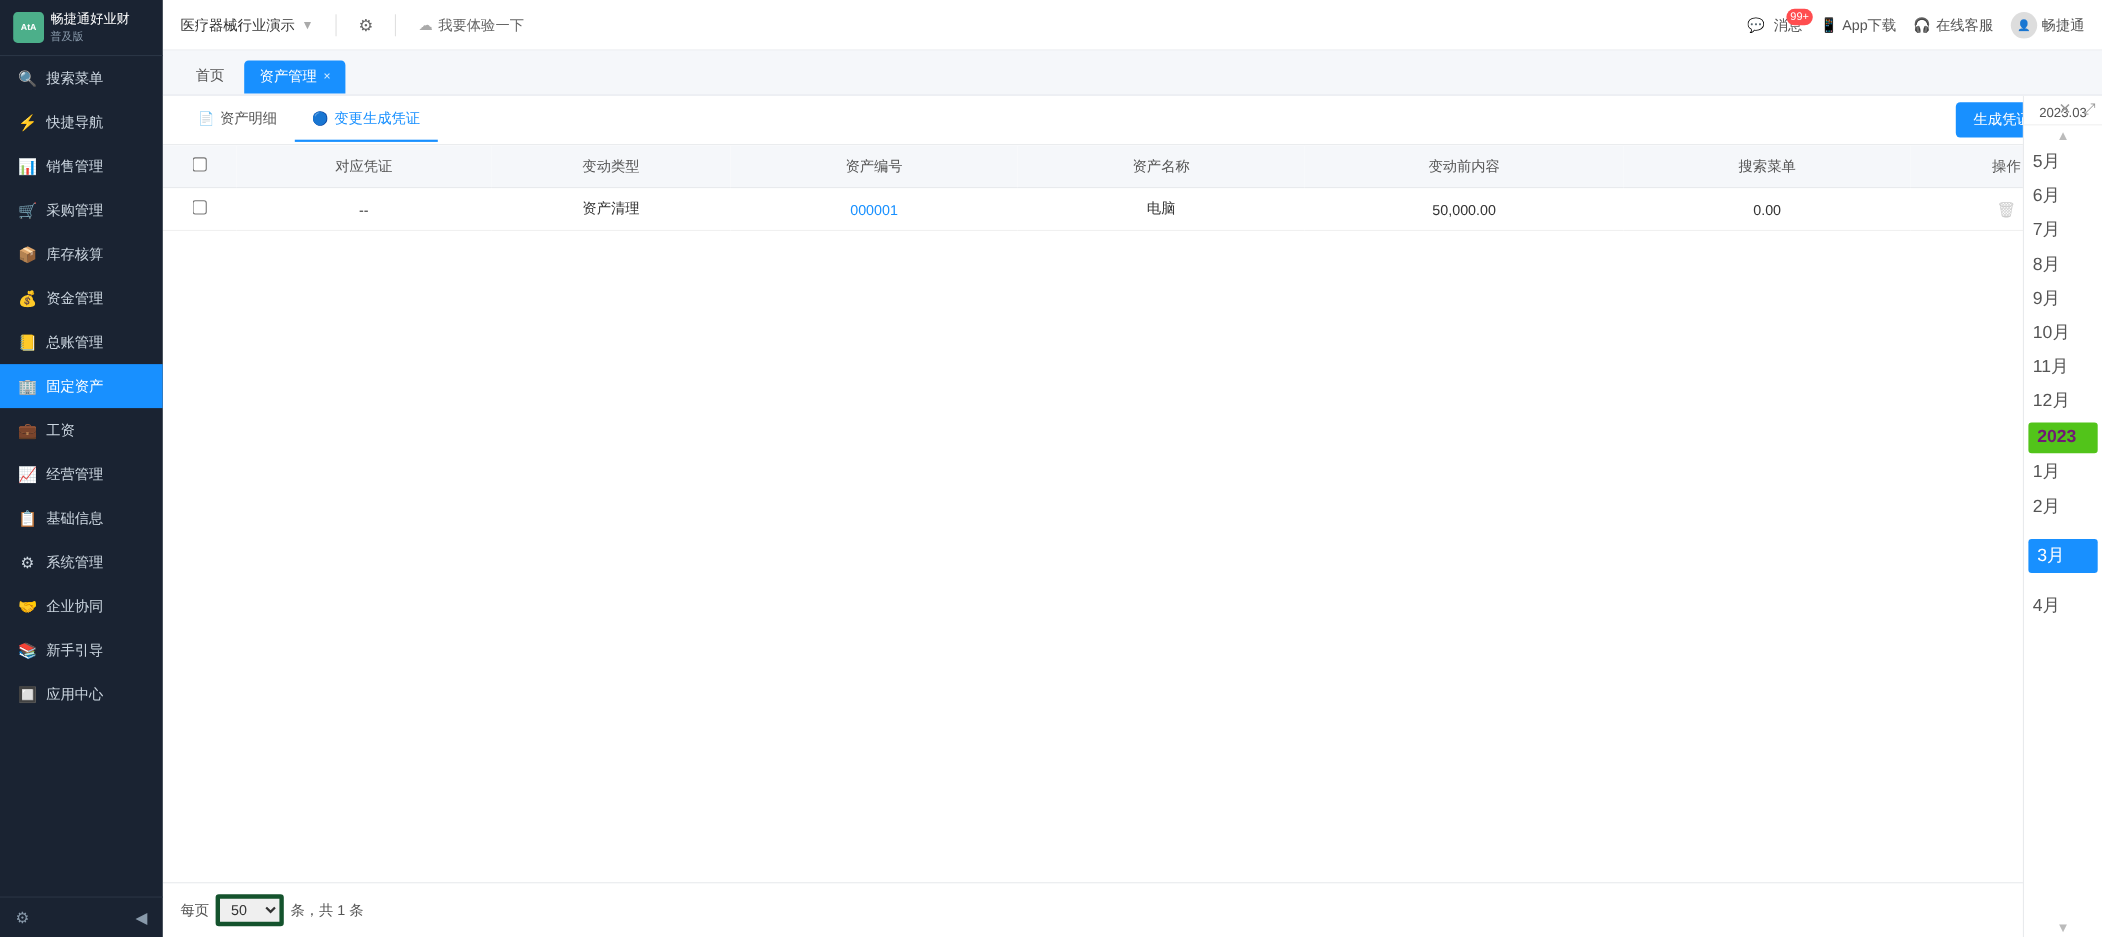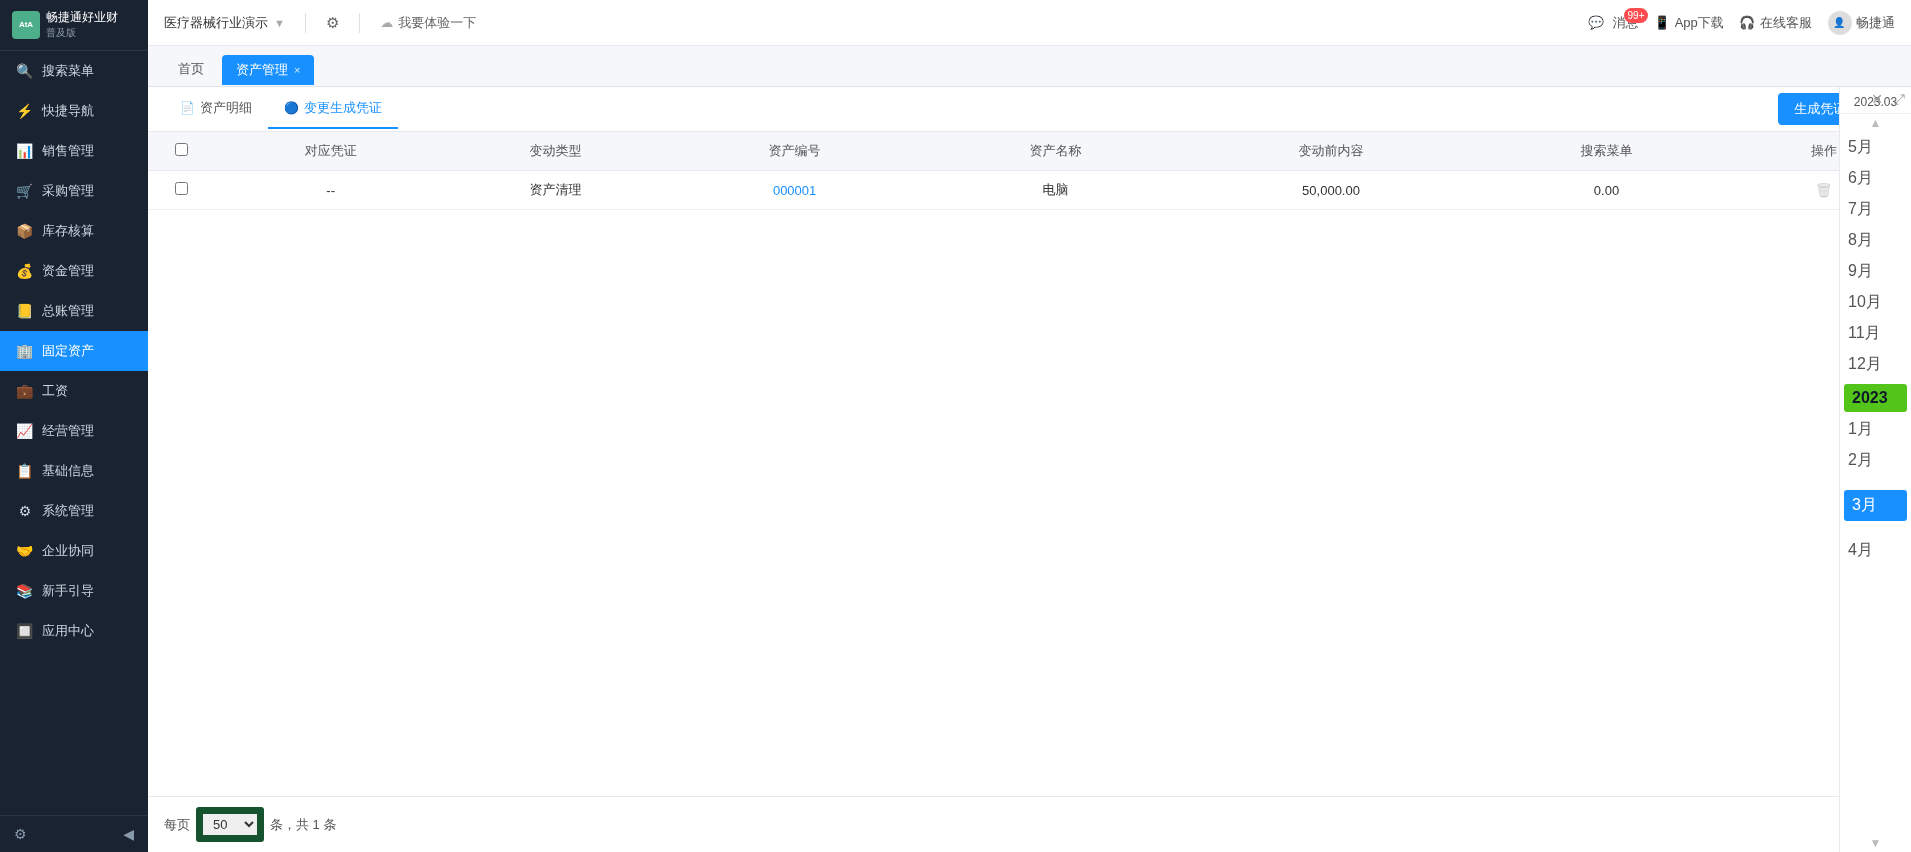--- a/index.html
+++ b/index.html
@@ -195,21 +195,21 @@
 
     
     .pagination {
       border-top: 1px solid #e8eaed;
       padding: 10px 16px;
       display: flex; align-items: center; gap: 6px;
       font-size: 13px; color: #555;
       background: white;
     }
     .page-select {
-      border: 7px solid #14532d; border-radius: 3px;
+      border: 4px solid #14532d; border-radius: 3px;
       padding: 2px 6px; font-size: 13px; color: #333;
     }
 
     
     .right-panel {
       position: absolute;
       right: 0; top: 0;
       width: 72px;
       height: 100%;
       background: white;
@@ -231,21 +231,21 @@
       display: flex; flex-direction: column;
     }
     .month-item {
       padding: 5px 8px;
       text-align: left;
       font-size: 16px; color: #555;
       cursor: pointer;
     }
     .month-item.current { background: #1890ff; color: white; border-radius: 3px; margin: 14px 4px; }
     .month-item.year-label {
-      background: #52c41a; color: #0f172a; font-weight: bold;
+      background: #52c41a; color: #701a75; font-weight: bold;
       border-radius: 3px; margin: 4px 4px 2px;
       cursor: default;
     }
     .close-btn { position: absolute; top: 4px; right: 28px; color: #999; cursor: pointer; font-size: 14px; background: none; border: none; }
     .expand-btn { position: absolute; top: 4px; right: 6px; color: #999; cursor: pointer; font-size: 14px; background: none; border: none; }
 
     .scroll-arrow {
       text-align: center; color: #bbb; font-size: 12px; cursor: pointer;
       padding: 2px;
     }

